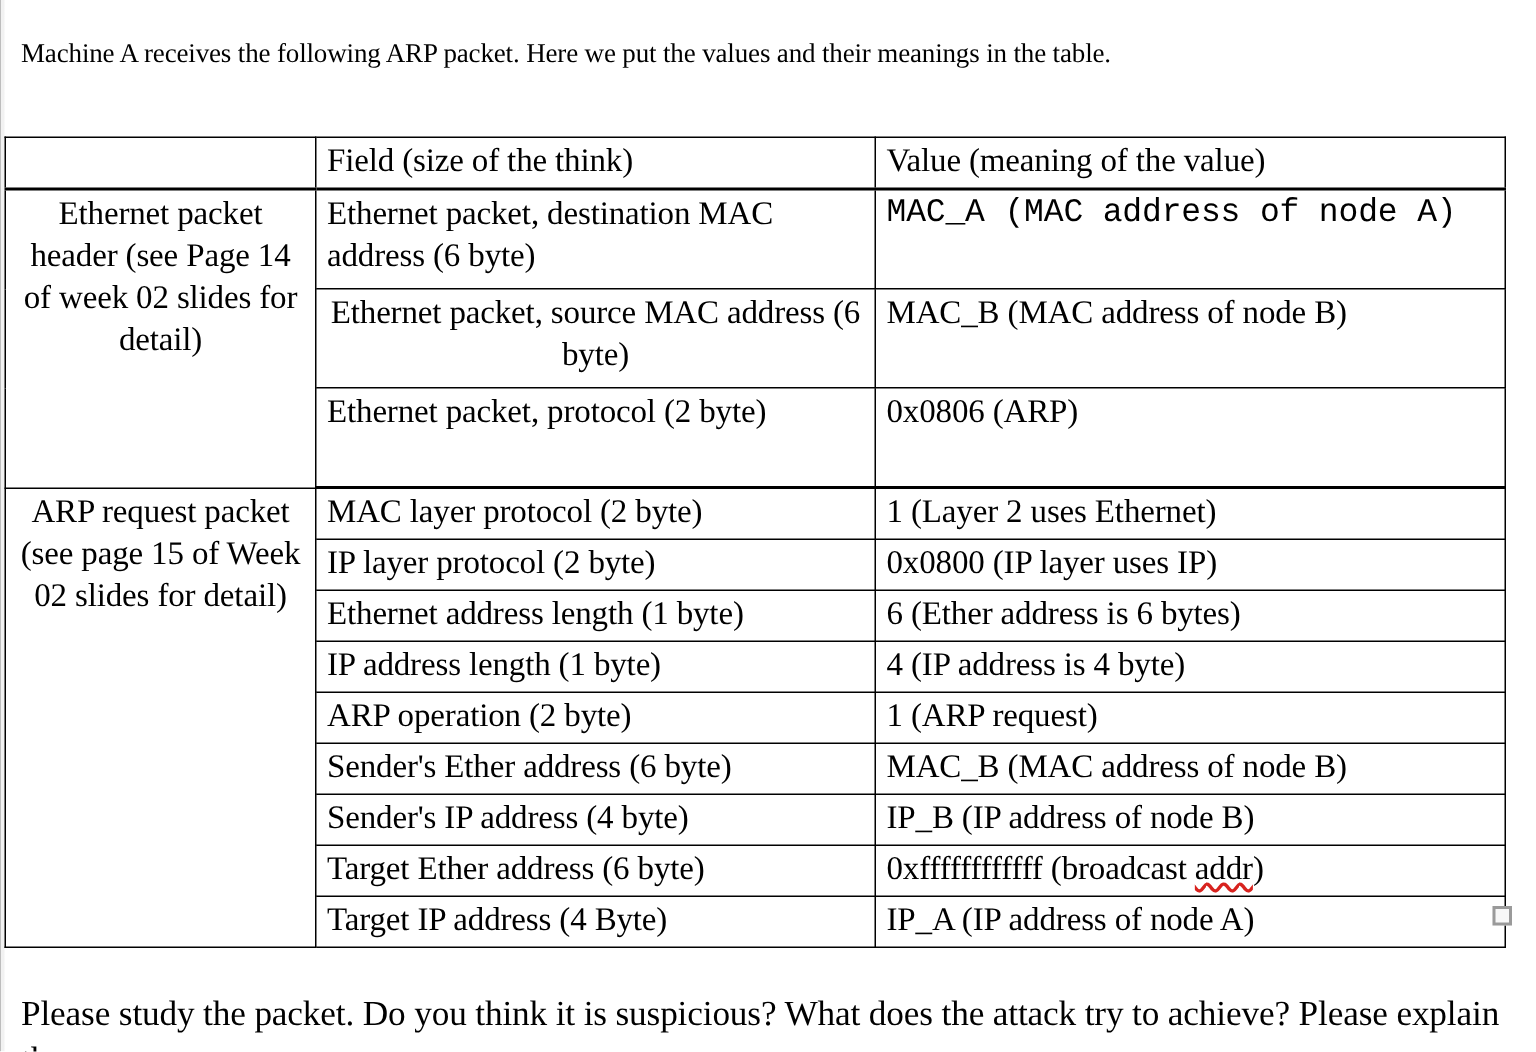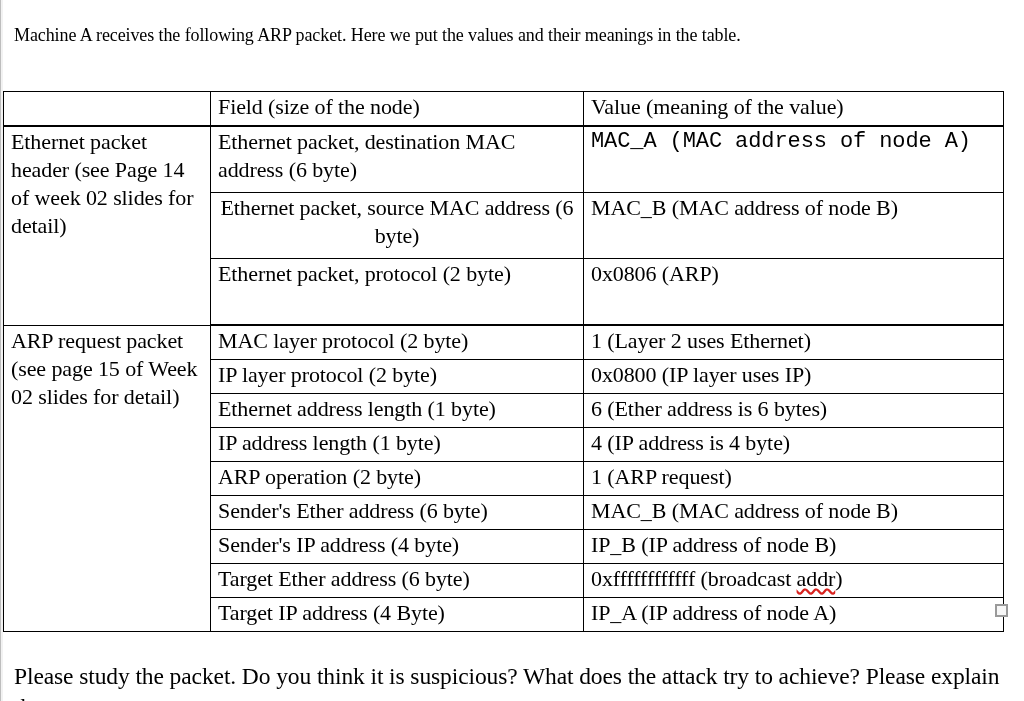--- a/index.html
+++ b/index.html
@@ -60,20 +60,21 @@
   col.c-cat  { width: 207px; }
   col.c-fld  { width: 373px; }
   col.c-val  { width: 420px; }
 
   
   tr.head td { height: 30px; }
 
   
   td.cat {
     border-bottom-width: 2px;
+    text-align: center;
   }
   tr.block-start td {
     border-top-width: 2px;
   }
 
   
   tr.eth td      { height: 30px; }
   tr.arp td      { height: 30px; }
 
   .spell {
@@ -115,21 +116,21 @@
 <div class="table-wrap">
   <table class="packet">
     <colgroup>
       <col class="c-cat">
         <col class="c-fld">
         <col class="c-val">
     </colgroup>
     <tbody>
       <tr class="head">
         <td></td>
-        <td>Field (size of the node)</td>
+        <td>Field (size of the think)</td>
         <td>Value (meaning of the value)</td>
       </tr>
 
       <tr class="eth block-start">
         <td class="cat" rowspan="3">Ethernet packet header (see Page 14 of week 02 slides for detail)</td>
         <td style="height:62px;">Ethernet packet, destination MAC address (6 byte)</td>
         <td style="height:62px;font-family:Liberation Mono, monospace;">MAC_A (MAC address of node A)</td>
       </tr>
       <tr class="eth">
         <td style="height:62px;text-align:center;">Ethernet packet, source MAC address (6 byte)</td>

